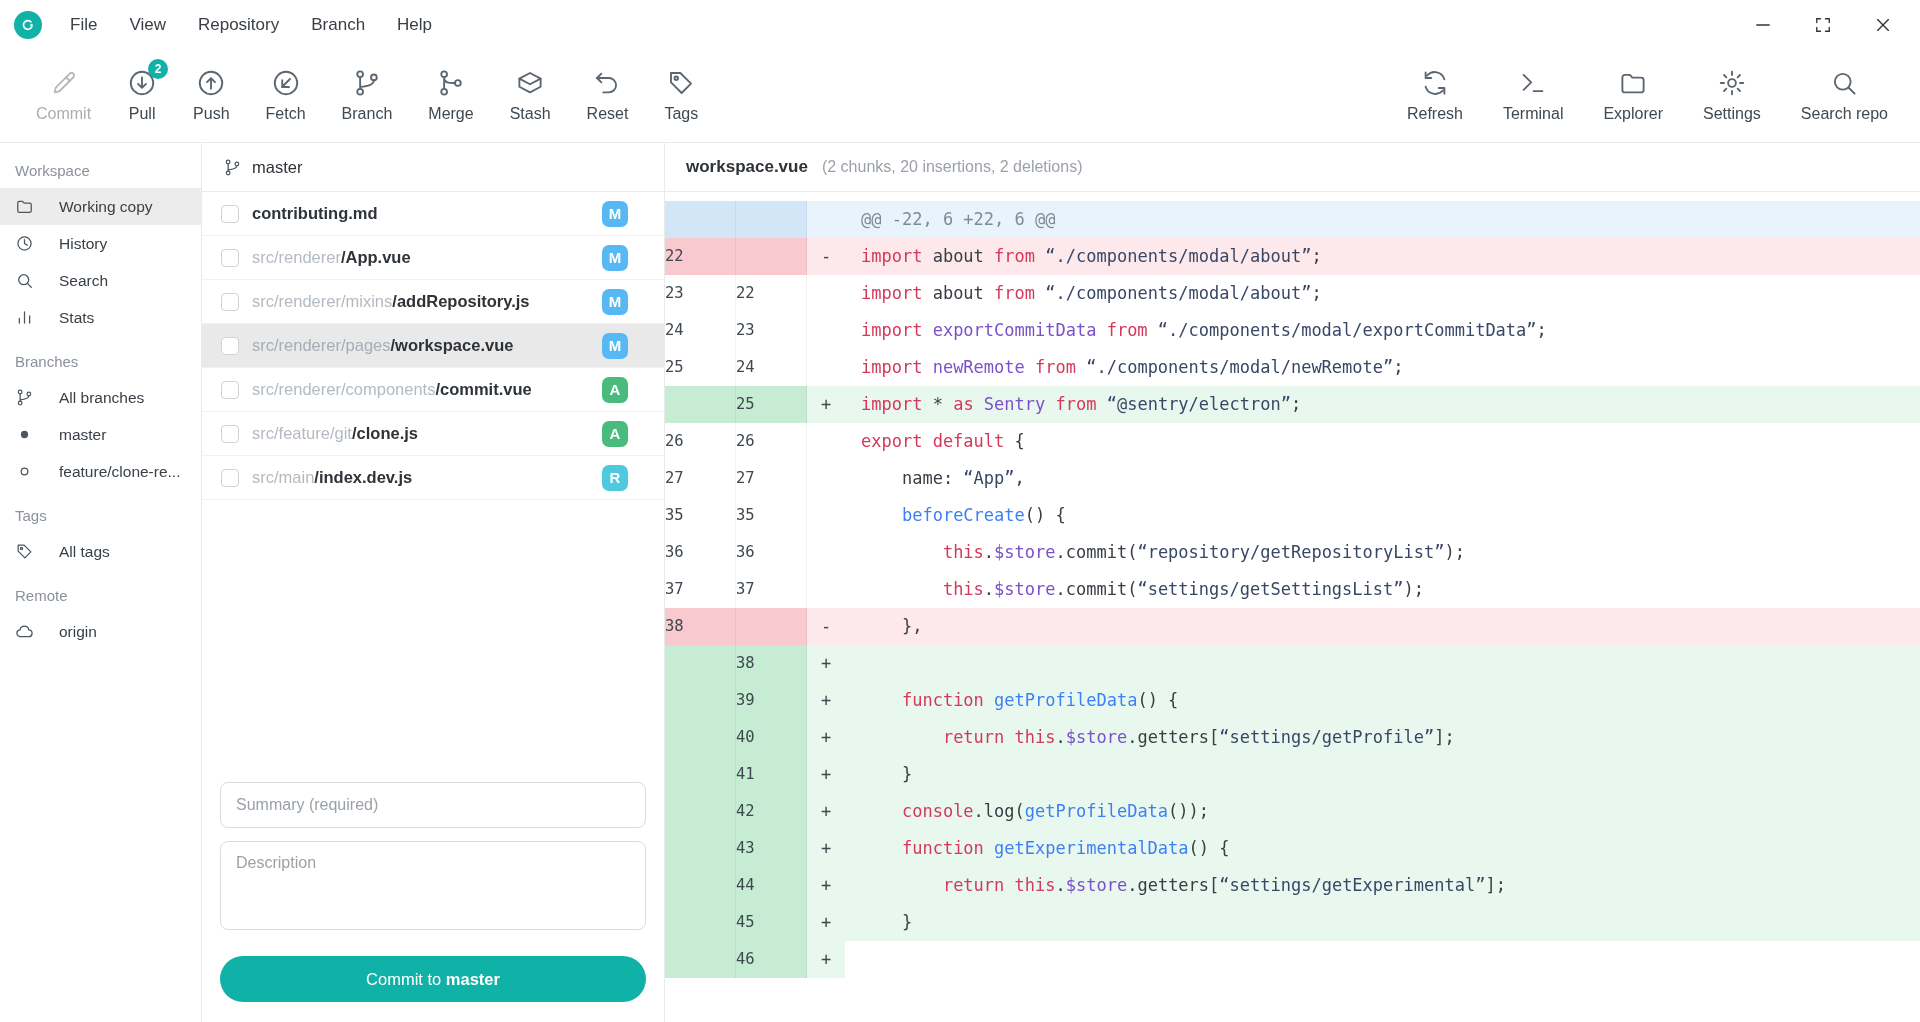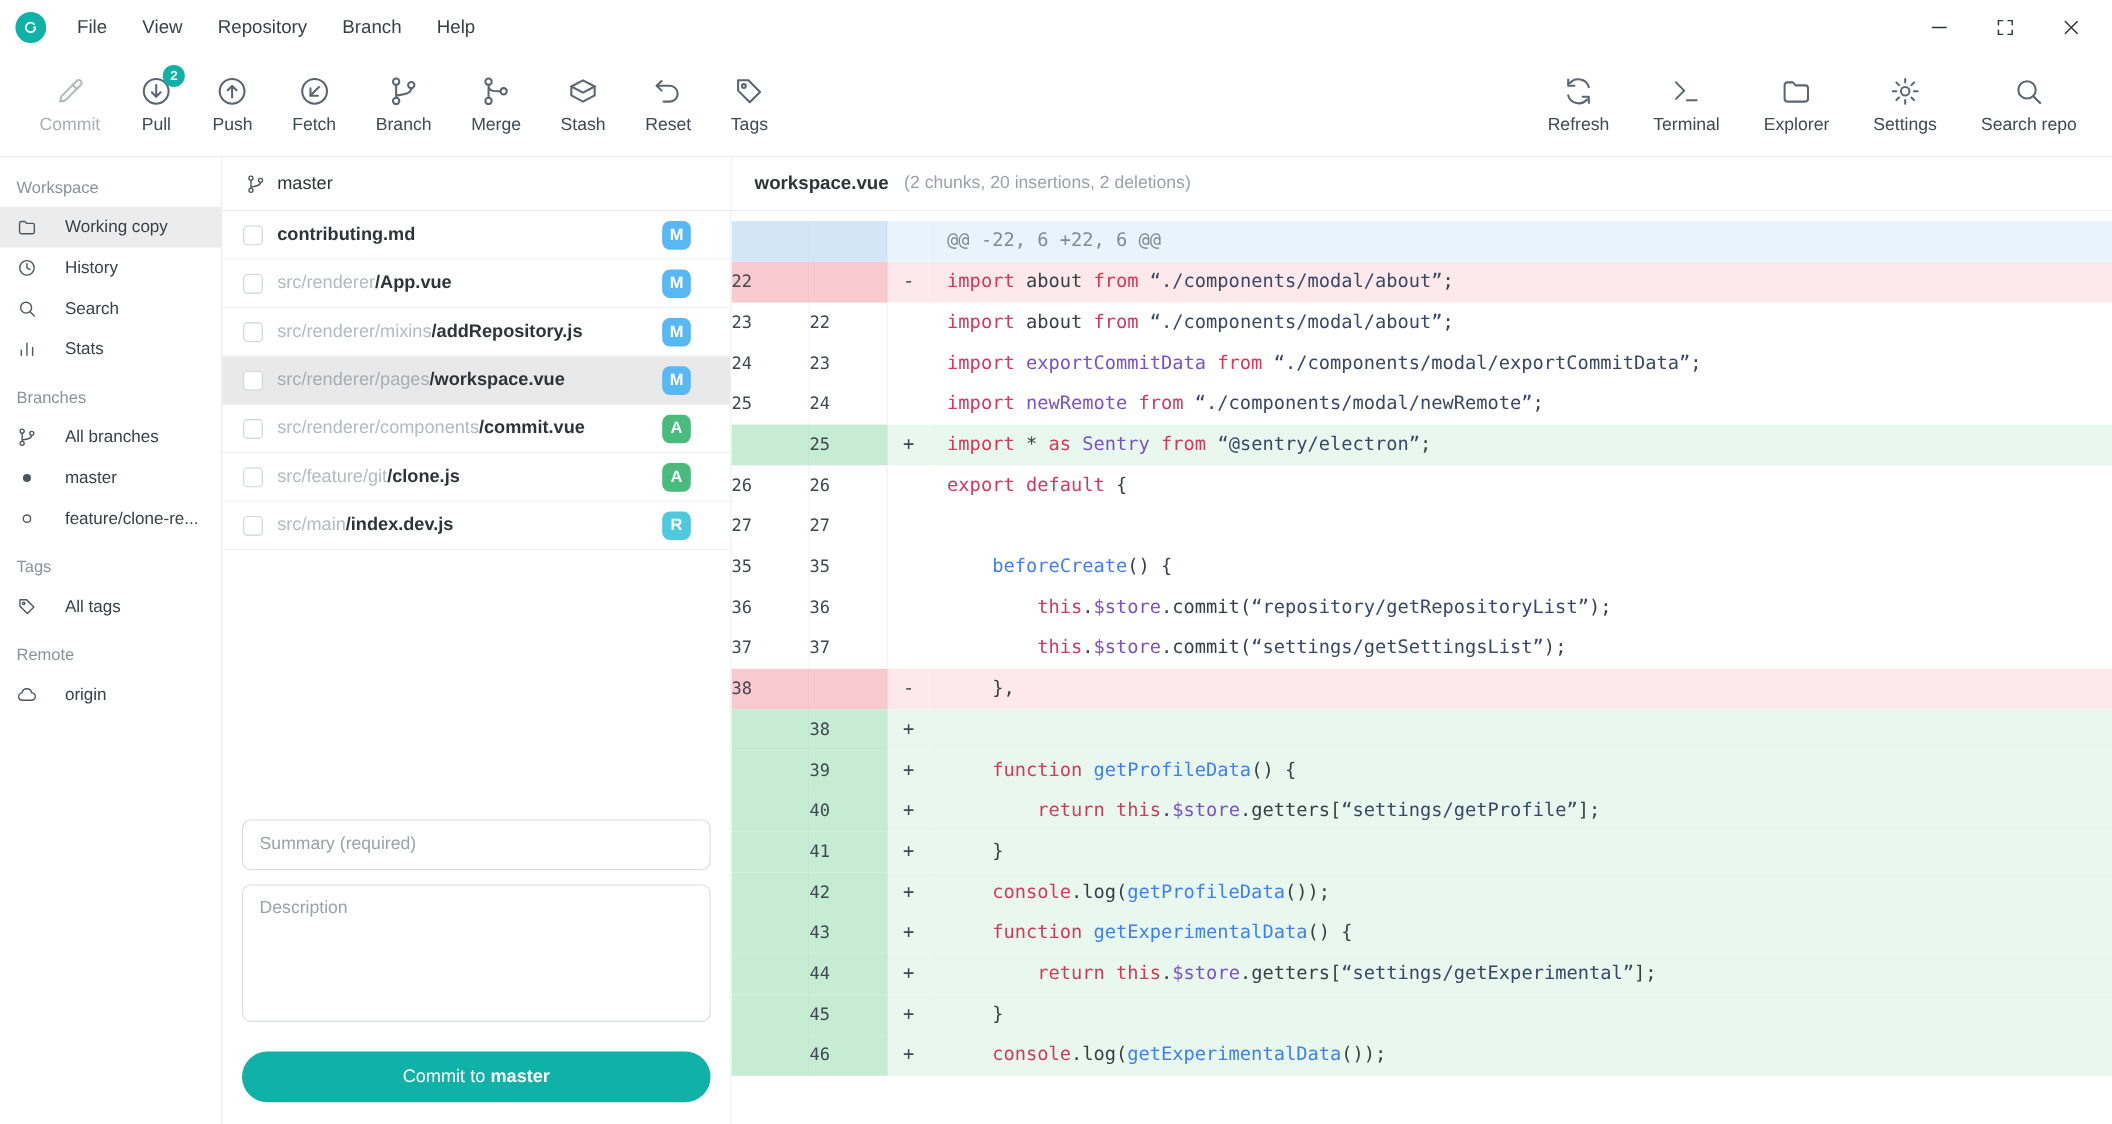--- a/index.html
+++ b/index.html
@@ -64,21 +64,21 @@
   .file-path{flex:1;font-size:16.5px;white-space:nowrap;overflow:hidden;}
   .file-dir{color:#b3bac1;}
   .file-row.selected .file-dir{color:#a6adb4;}
   .file-name{color:#2e3338;font-weight:600;}
   .badge{width:26px;height:26px;border-radius:7px;color:#fff;font-size:15px;font-weight:700;
     display:flex;align-items:center;justify-content:center;flex:0 0 auto;}
 
   .commit-form{flex:0 0 auto;padding:0 18px 20px;}
   .summary-input{width:100%;height:46px;border:1px solid #d8dcdf;border-radius:8px;
     padding:0 15px;font-size:16px;font-family:inherit;color:#33383e;outline:none;background:#fff;}
-  .desc-input{width:100%;height:125px;border:1px solid #d8dcdf;border-radius:8px;
+  .desc-input{width:100%;height:89px;border:1px solid #d8dcdf;border-radius:8px;
     padding:12px 15px;font-size:16px;font-family:inherit;color:#33383e;resize:none;
     margin-top:13px;outline:none;background:#fff;}
   .summary-input::placeholder,.desc-input::placeholder{color:#9aa1a8;}
   .commit-btn{display:block;width:100%;height:46px;margin-top:22px;border:none;border-radius:23px;
     background:var(--accent);color:#fff;font-size:16.5px;font-family:inherit;cursor:pointer;}
   .commit-btn b{font-weight:700;}
 
   
   .diff-panel{flex:1;min-width:0;display:flex;flex-direction:column;}
   .diff-header{gap:14px;}
@@ -467,20 +467,21 @@
           <div class="drow ctx">
             <span class="ln">26</span>
             <span class="ln">26</span>
             <span class="sign"></span>
             <span class="code"><span class="c-kw">export default</span><span class="c-pl"> {</span></span>
           </div>
           <div class="drow ctx">
             <span class="ln">27</span>
             <span class="ln">27</span>
             <span class="sign"></span>
+            <span class="code"><span class="c-pl">    name: </span><span class="c-str">“App”</span><span class="c-pl">,</span></span>
           </div>
           <div class="drow ctx">
             <span class="ln">35</span>
             <span class="ln">35</span>
             <span class="sign"></span>
             <span class="code"><span class="c-pl">    </span><span class="c-fn">beforeCreate</span><span class="c-pl">() {</span></span>
           </div>
           <div class="drow ctx">
             <span class="ln">36</span>
             <span class="ln">36</span>
@@ -544,19 +545,18 @@
           <div class="drow add">
             <span class="ln"></span>
             <span class="ln">45</span>
             <span class="sign">+</span>
             <span class="code"><span class="c-pl">    }</span></span>
           </div>
           <div class="drow add">
             <span class="ln"></span>
             <span class="ln">46</span>
             <span class="sign">+</span>
-            <span class="code"><span class="c-pl">    </span><span class="c-kw">console</span><span class="c-pl">.log(</span><span class="c-fn">getExperimentalData</span><span class="c-pl">());</span></span>
           </div>
         </div>
     </section>
 
   </div>
 </div>
 
 </body></html>

